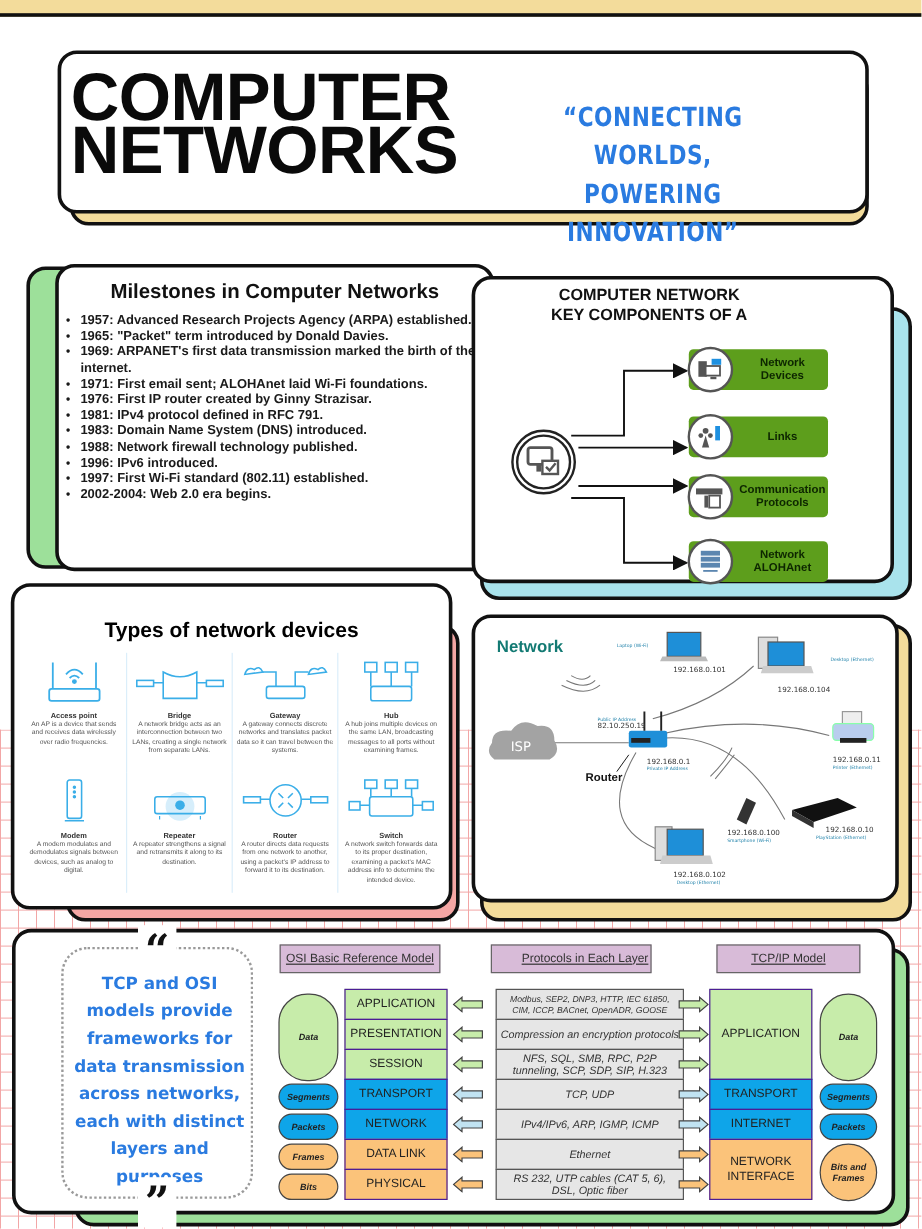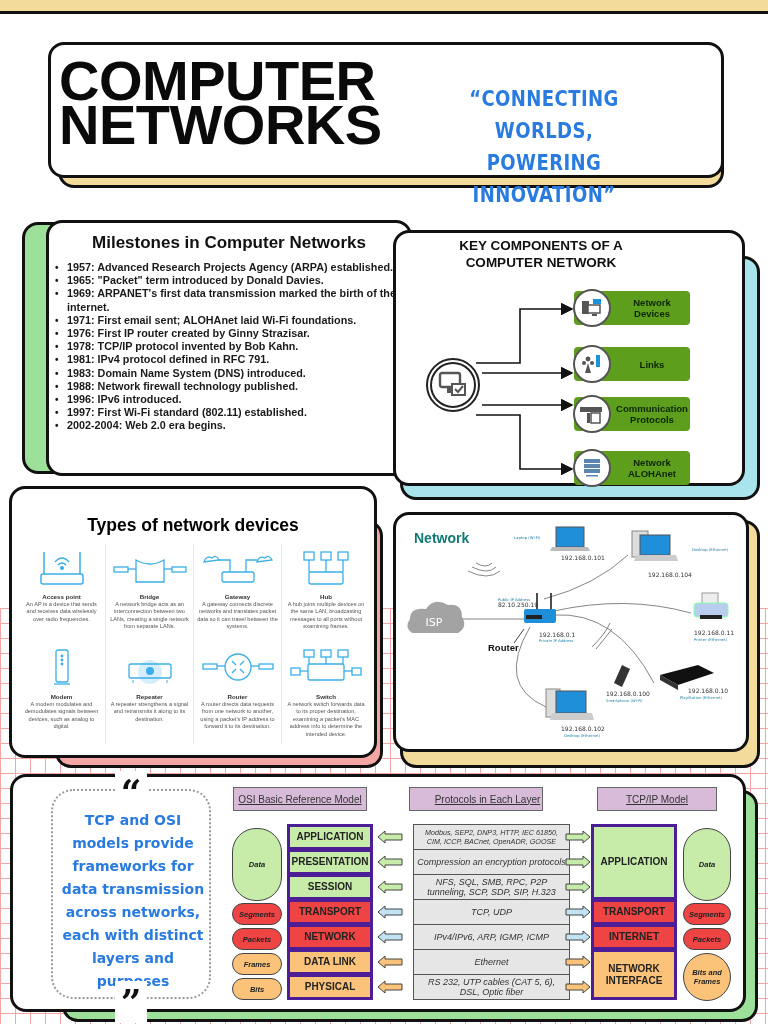--- a/index.html
+++ b/index.html
@@ -143,25 +143,25 @@
     position: absolute; left: 4px; top: 18px; width: 152px; text-align: center;
     font-family: "DejaVu Sans", sans-serif; font-weight: 700;
     font-size: 14px; line-height: 23px; color: #2a7be0;
   }
   .osi-head {
     position: absolute; height: 24px; background: #d8bbd8; border: 1px solid #666;
     display: flex; align-items: center; justify-content: center;
     font-size: 10px; color: #333; text-decoration: underline;
   }
   .layer {
-    position: absolute; border: 3px solid #4c1d95; display: flex; align-items: center; justify-content: center;
-    font-size: 10px; font-weight: 700; color: #222; text-align: center; line-height: 12px;
+    position: absolute; border: 1px solid #4c1d95; display: flex; align-items: center; justify-content: center;
+    font-size: 10px; font-weight: 400; color: #222; text-align: center; line-height: 12px;
   }
   .green { background: #c7ecaa; }
-  .blue { background: #ef4444; }
+  .blue { background: #0ea5e9; }
   .orange { background: #fbc37a; }
   .proto {
     position: absolute; left: 400px; width: 157px; background: #e6e6e6; border: 1px solid #555;
     display: flex; align-items: center; justify-content: center; text-align: center;
     font-size: 9px; font-style: italic; color: #333; line-height: 10px; padding: 10px 3px;
   }
   .proto.small { font-size: 7.2px; line-height: 9px; }
   .pill {
     position: absolute; border: 1.5px solid #444; border-radius: 14px;
     display: flex; align-items: center; justify-content: center; text-align: center;
@@ -190,21 +190,20 @@
 
 <div class="shadow ms-shadow"></div>
 <div class="card ms">
   <div class="ms-title">Milestones in Computer Networks</div>
   <ul class="ms-list">
     <li>1957: Advanced Research Projects Agency (ARPA) established.</li>
     <li>1965: "Packet" term introduced by Donald Davies.</li>
     <li>1969: ARPANET's first data transmission marked the birth of the internet.</li>
     <li>1971: First email sent; ALOHAnet laid Wi-Fi foundations.</li>
     <li>1976: First IP router created by Ginny Strazisar.</li>
-    <li>1978: TCP/IP protocol invented by Bob Kahn.</li>
     <li>1981: IPv4 protocol defined in RFC 791.</li>
     <li>1983: Domain Name System (DNS) introduced.</li>
     <li>1988: Network firewall technology published.</li>
     <li>1996: IPv6 introduced.</li>
     <li>1997: First Wi-Fi standard (802.11) established.</li>
     <li>2002-2004: Web 2.0 era begins.</li>
   </ul>
 </div>
 
 <div class="shadow kc-shadow"></div>
@@ -216,22 +215,22 @@
       </marker>
     </defs>
     <g fill="none" stroke="#111" stroke-width="1.6">
       <path d="M80,130 L124,130 L124,76 L176,76" marker-end="url(#ah)"></path>
       <path d="M86,140 L176,140" marker-end="url(#ah)"></path>
       <path d="M86,172 L176,172" marker-end="url(#ah)"></path>
       <path d="M80,182 L124,182 L124,236 L176,236" marker-end="url(#ah)"></path>
     </g>
   </svg>
   <div class="kc-title">
+    <div>COMPUTER NETWORK</div>
     <div>KEY COMPONENTS OF A</div>
-    <div>COMPUTER NETWORK</div>
   </div>
   <div class="kc-hub">
     <div class="kc-hub-inner">
       <svg width="30" height="28" viewBox="0 0 30 28">
         <rect x="2" y="2" width="20" height="14" rx="2" fill="none" stroke="#555" stroke-width="2.4"></rect>
         <rect x="9" y="16" width="4" height="6" fill="#555"></rect>
         <rect x="14" y="13" width="13" height="11" fill="#fff" stroke="#555" stroke-width="2"></rect>
         <path d="M17,18 L20,21 L25,15" fill="none" stroke="#555" stroke-width="2"></path>
       </svg>
     </div>

